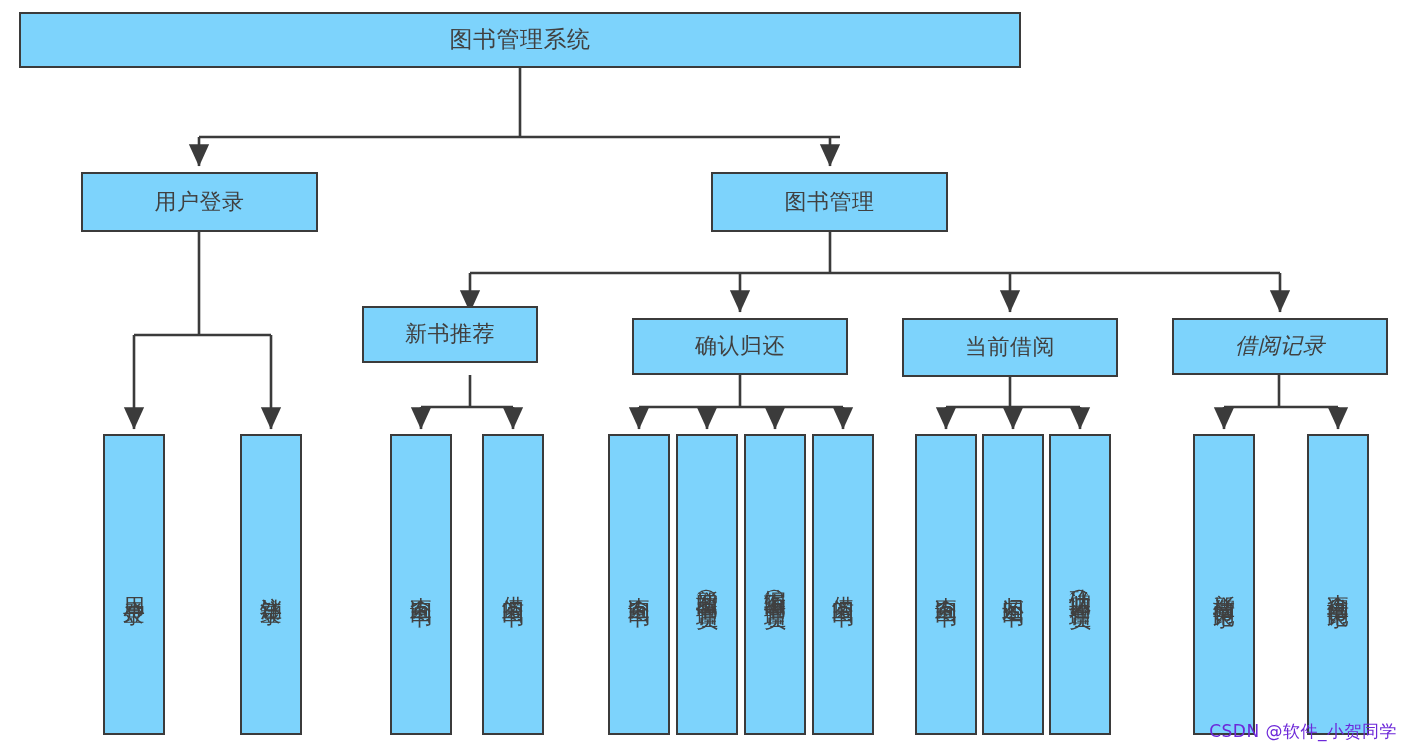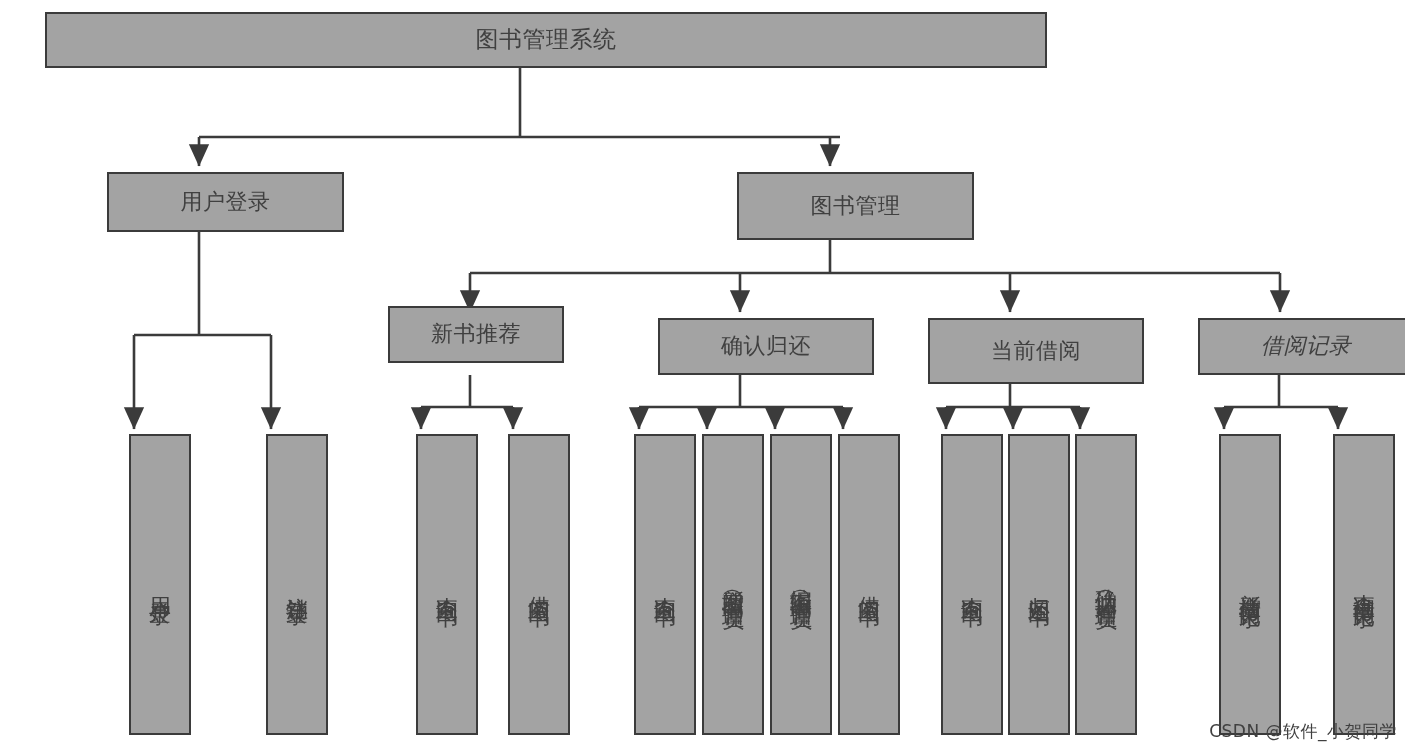--- a/index.html
+++ b/index.html
@@ -23,27 +23,26 @@
     position: absolute;
     left: 0;
     top: 0;
     width: 1405px;
     height: 747px;
     pointer-events: none;
   }
   .node {
     position: absolute;
     box-sizing: border-box;
-    background: #a3a3a3;
+    background: #7dd3fc;
     border: 2.6px solid #3b3b3b;
     display: flex;
     align-items: center;
     justify-content: center;
     text-align: center;
-    margin-left: 26px;
   }
   .node .label {
     color: #404040;
     line-height: 1.12;
     letter-spacing: 0.5px;
   }
   
   .node.horiz .label {
     font-size: 22px;
   }
@@ -61,21 +60,21 @@
     font-size: 22px;
     line-height: 1.0;
     letter-spacing: 3px;
     white-space: nowrap;
   }
   .watermark {
     position: absolute;
     right: 8px;
     bottom: 4px;
     font-size: 17px;
-    color: #404040;
+    color: #6d28d9;
     letter-spacing: 0.5px;
     white-space: nowrap;
   }
 </style>
 </head>
 <body>
 
 <div id="canvas">
 
   <svg class="edges" viewBox="0 0 1405 747">
@@ -129,33 +128,33 @@
   </svg>
 
   <div class="node horiz root" style="left:19px; top:12px; width:1002px; height:56px;">
     <span class="label">图书管理系统</span>
   </div>
 
   <div class="node horiz" style="left:81px; top:172px; width:237px; height:60px;">
     <span class="label">用户登录</span>
   </div>
 
-  <div class="node horiz" style="left:711px; top:172px; width:237px; height:68px;">
+  <div class="node horiz" style="left:711px; top:172px; width:237px; height:60px;">
     <span class="label">图书管理</span>
   </div>
 
   <div class="node horiz" style="left:362px; top:306px; width:176px; height:57px;">
     <span class="label">新书推荐</span>
   </div>
 
   <div class="node horiz" style="left:632px; top:318px; width:216px; height:57px;">
     <span class="label">确认归还</span>
   </div>
 
-  <div class="node horiz" style="left:902px; top:318px; width:216px; height:66px;">
+  <div class="node horiz" style="left:902px; top:318px; width:216px; height:59px;">
     <span class="label">当前借阅</span>
   </div>
 
   <div class="node horiz" style="left:1172px; top:318px; width:216px; height:57px;font-style:italic;">
     <span class="label">借阅记录</span>
   </div>
 
   <div class="node vert" style="left:103px; top:434px; width:62px; height:301px;">
     <span class="label">用户登录</span>
   </div>

